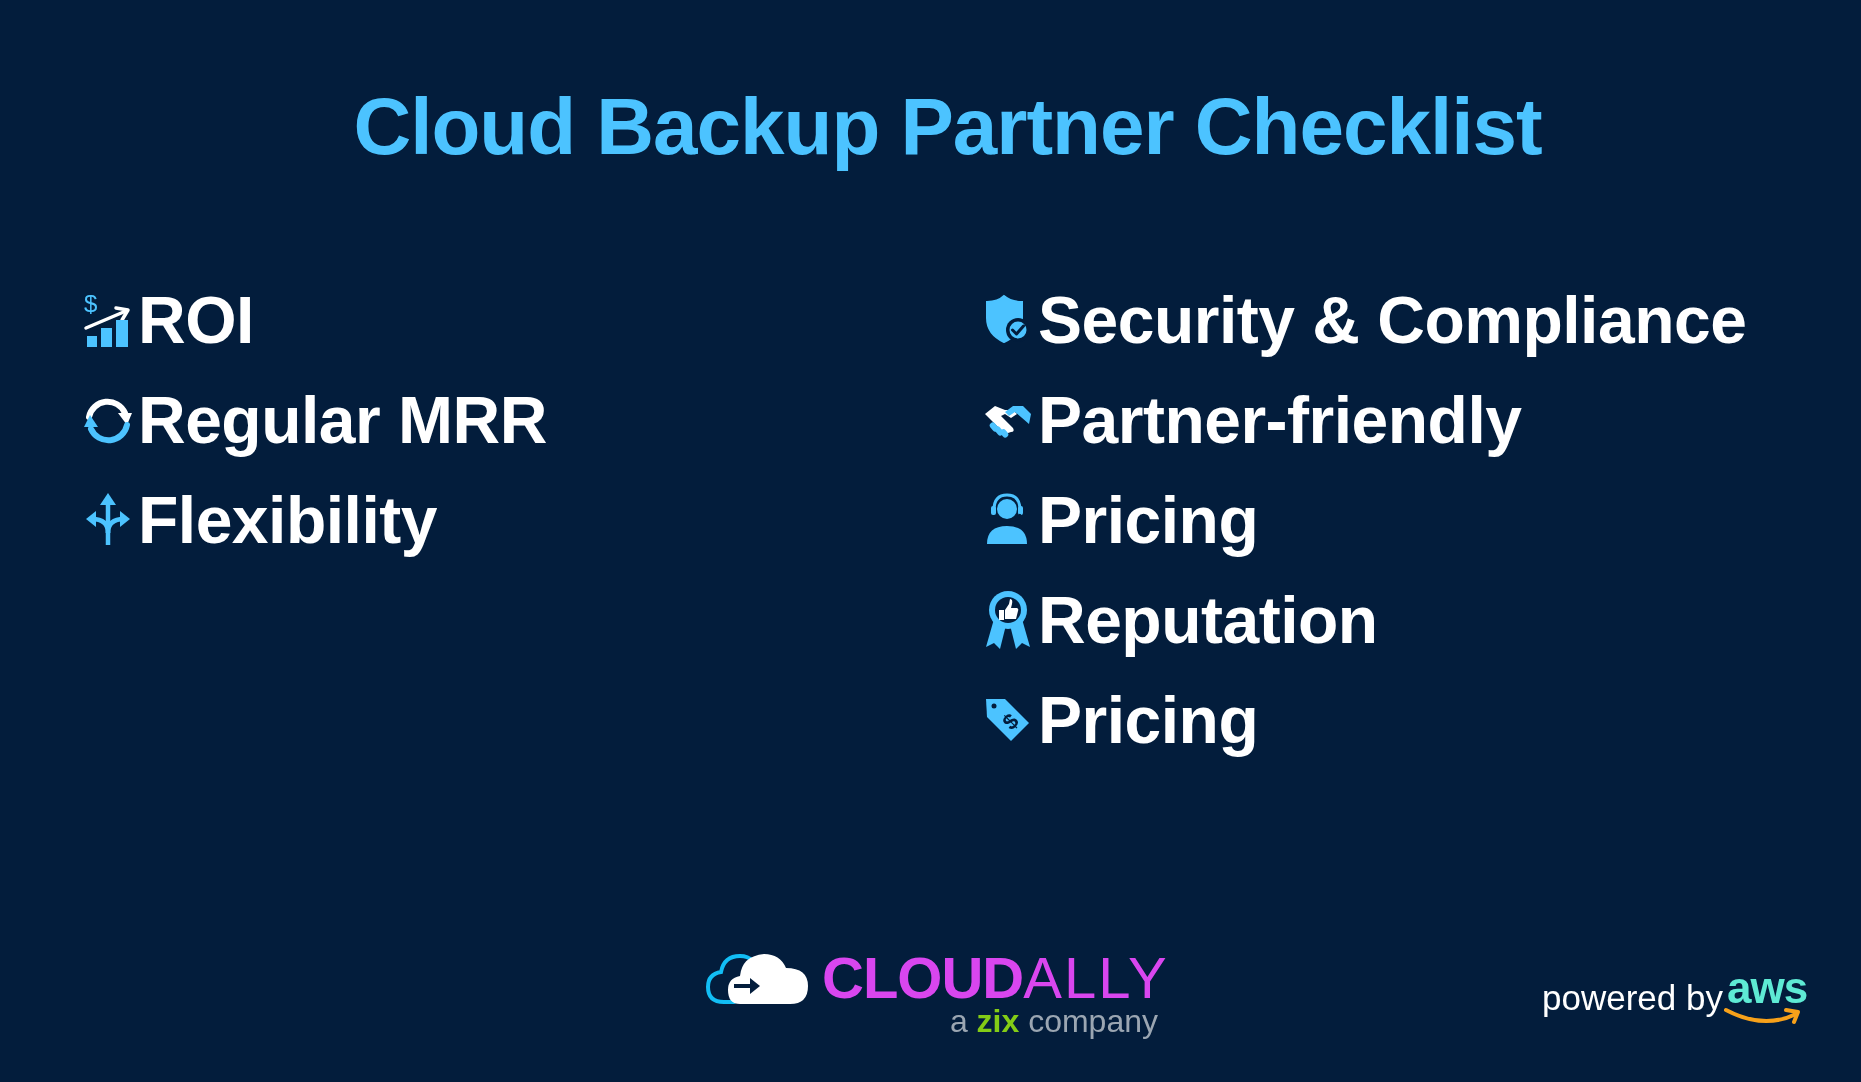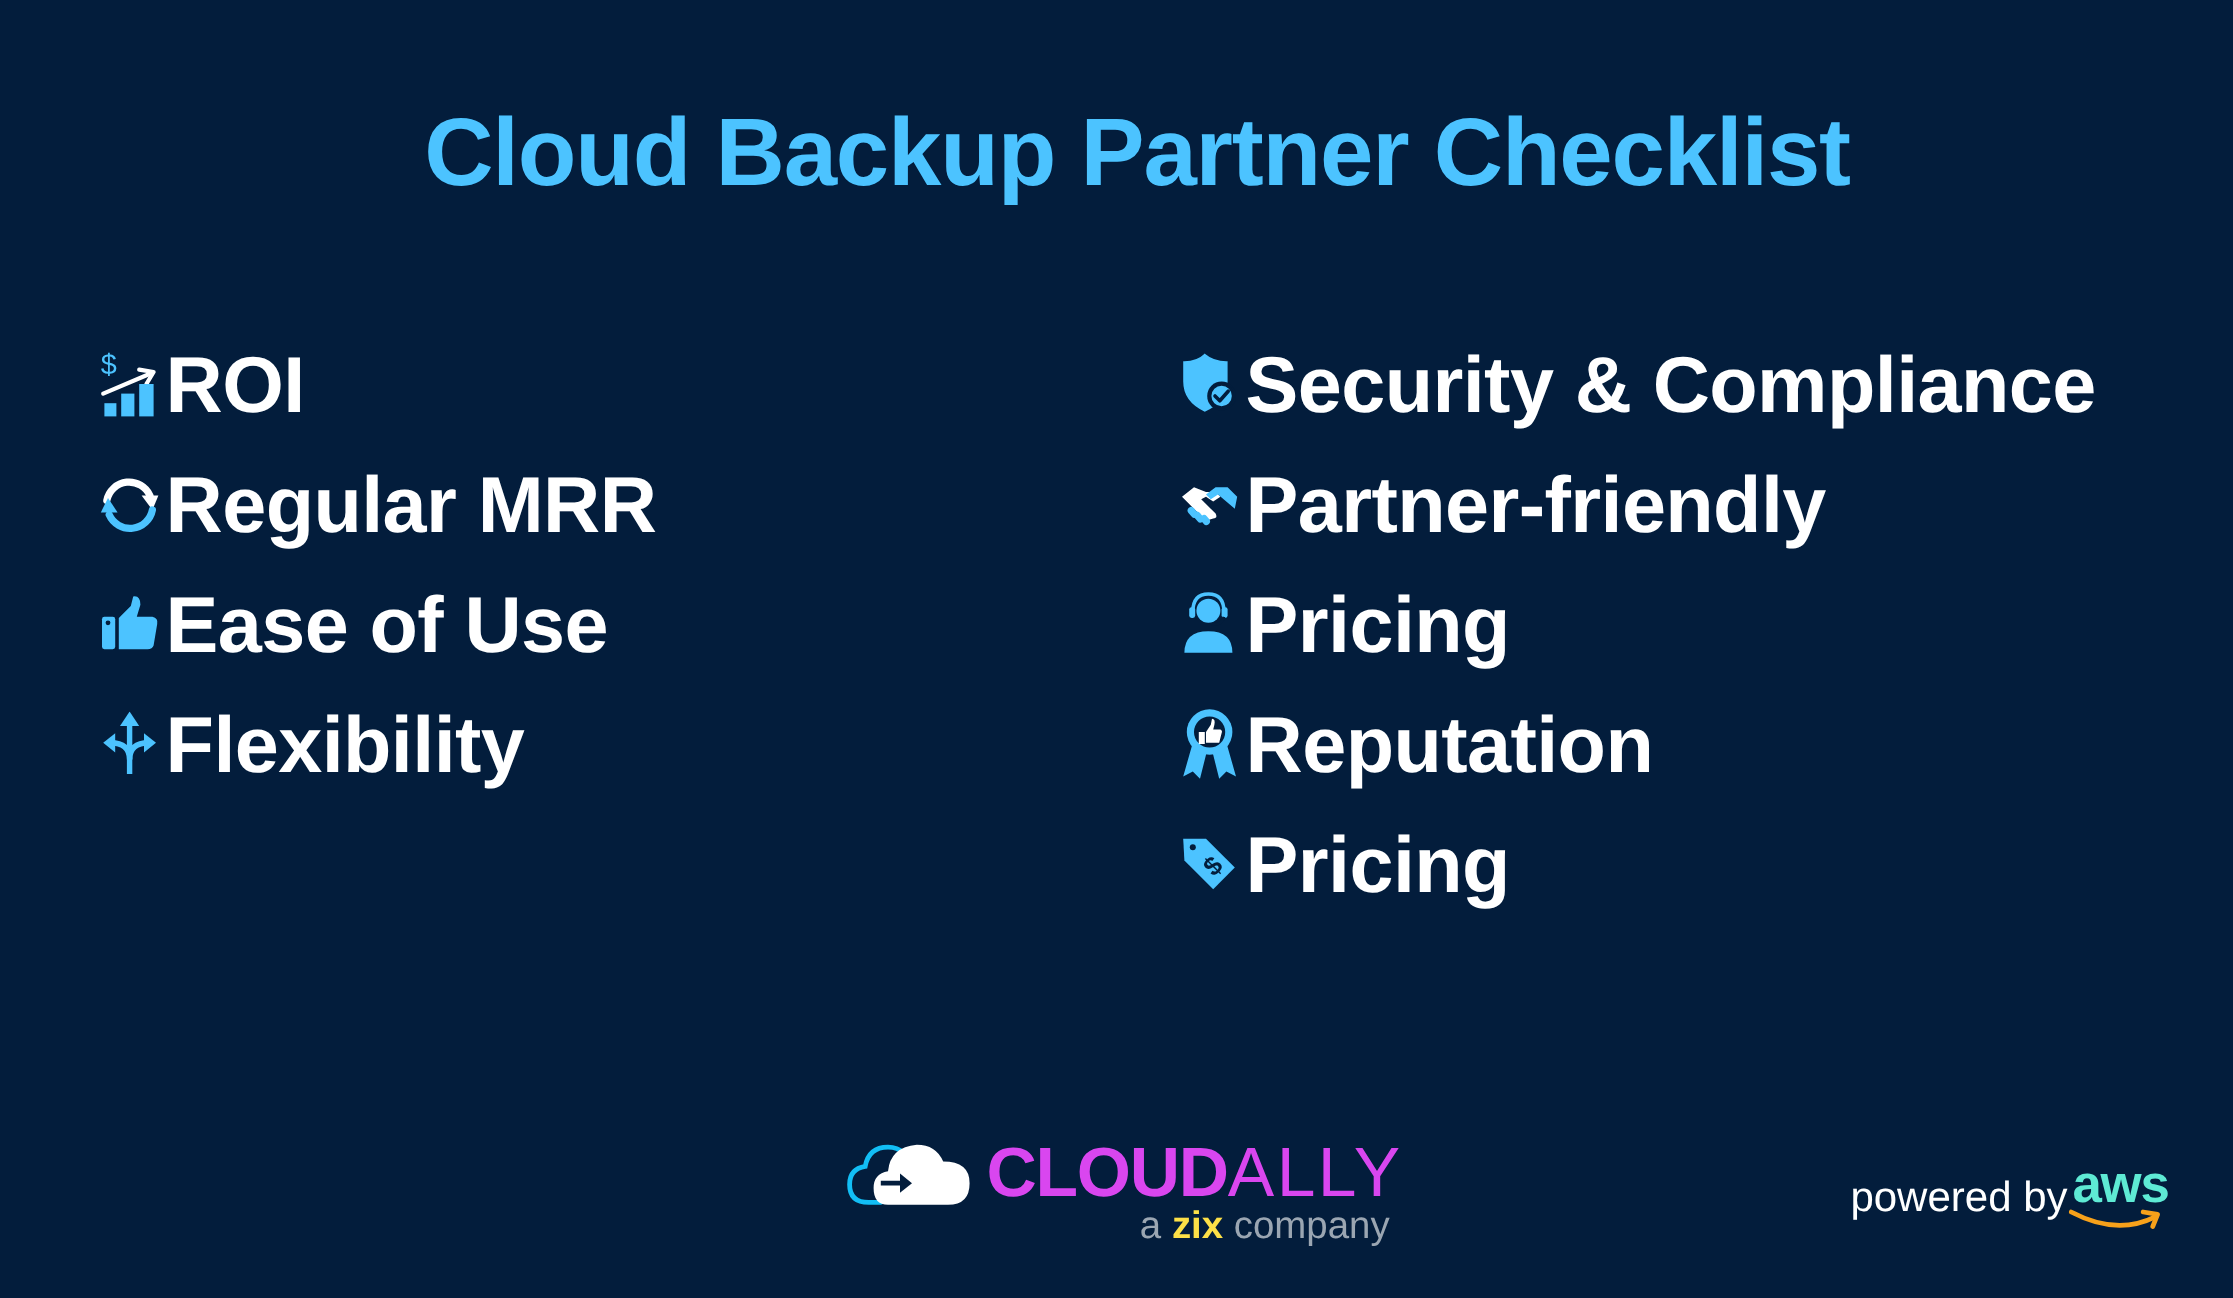--- a/index.html
+++ b/index.html
@@ -51,21 +51,21 @@
     position: absolute; left: 122px; top: 8px;
     font-size: 58px; line-height: 60px; letter-spacing: -1px;
     white-space: nowrap;
   }
   .logo .brand .b1 { color: #d946ef; font-weight: bold; }
   .logo .brand .b2 { color: #d946ef; font-weight: normal; letter-spacing: 2px; }
   .logo .sub {
     position: absolute; right: 12px; top: 63px;
     color: #9ba6b2; font-size: 32px; line-height: 36px; white-space: nowrap;
   }
-  .logo .sub .zix { font-weight: bold; color: #fde047; }
+  .logo .sub .zix { font-weight: bold; color: #84cc16; }
 
   .powered {
     position: absolute; left: 1542px; top: 968px;
     width: 270px; height: 70px;
   }
   .powered .txt {
     position: absolute; left: 0; top: 10px;
     color: #ffffff; font-size: 35px; line-height: 40px; white-space: nowrap;
   }
   .powered .aws {
@@ -99,30 +99,20 @@
       <svg width="54" height="54" viewBox="0 0 54 54">
         <path d="M8 24 A19 19 0 0 1 44 20" fill="none" stroke="#ffffff" stroke-width="6" stroke-linecap="round"></path>
         <polygon points="37,20 51,20 46,32" fill="#ffffff"></polygon>
         <path d="M46 32 A19 19 0 0 1 10 36" fill="none" stroke="#4cc3ff" stroke-width="6" stroke-linecap="round"></path>
         <polygon points="3,34 17,34 9,22" fill="#4cc3ff"></polygon>
       </svg>
     </span>
     <span class="label">Regular MRR</span>
   </div>
 
-  <div class="item">
-    <span class="icon">
-      <svg width="50" height="50" viewBox="0 0 50 50">
-        <rect x="2" y="19" width="11" height="27" rx="2" fill="#4cc3ff"></rect>
-        <circle cx="7" cy="24" r="2" fill="#031d3c"></circle>
-        <path d="M16 20 L26 10 L28 2 Q34 1 34 9 L31 19 L44 19 Q49 20 48 25 L45 43 Q44 46 40 46 L16 46 Z" fill="#4cc3ff"></path>
-      </svg>
-    </span>
-    <span class="label">Ease of Use</span>
-  </div>
 
   <div class="item">
     <span class="icon">
       <svg width="48" height="54" viewBox="0 0 48 54">
         <line x1="24" y1="10" x2="24" y2="52" stroke="#4cc3ff" stroke-width="4.5"></line>
         <polygon points="24,0 16,12 32,12" fill="#4cc3ff"></polygon>
         <path d="M24 40 Q24 26 8 26" fill="none" stroke="#4cc3ff" stroke-width="4.5"></path>
         <polygon points="2,26 12,18 12,34" fill="#4cc3ff"></polygon>
         <path d="M24 40 Q24 26 40 26" fill="none" stroke="#4cc3ff" stroke-width="4.5"></path>
         <polygon points="46,26 36,18 36,34" fill="#4cc3ff"></polygon>

